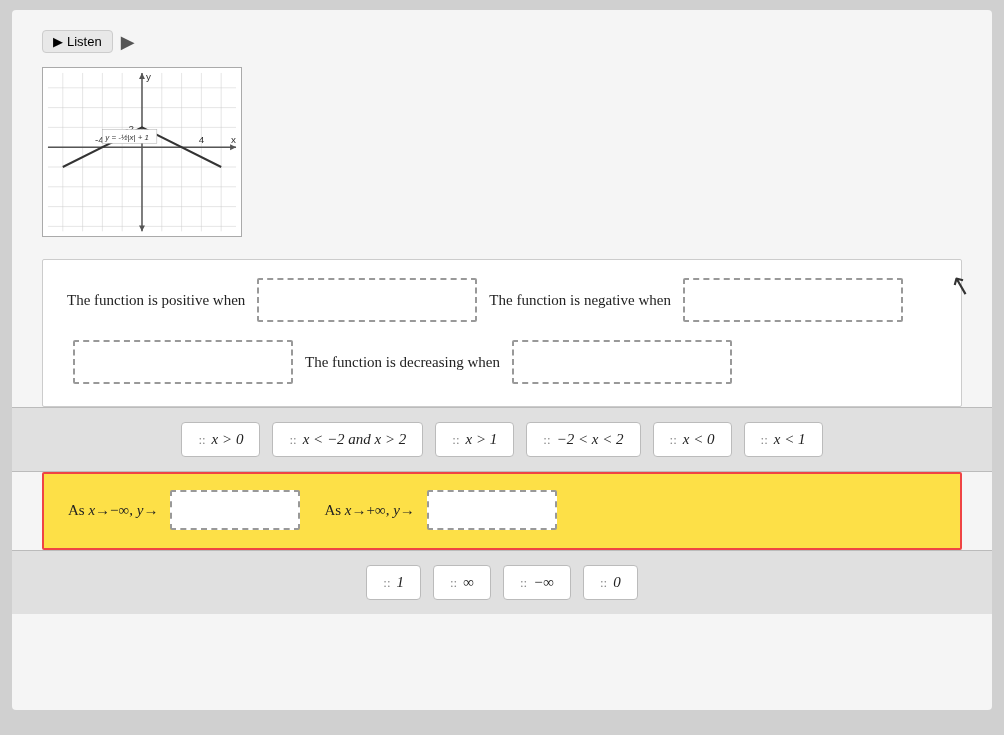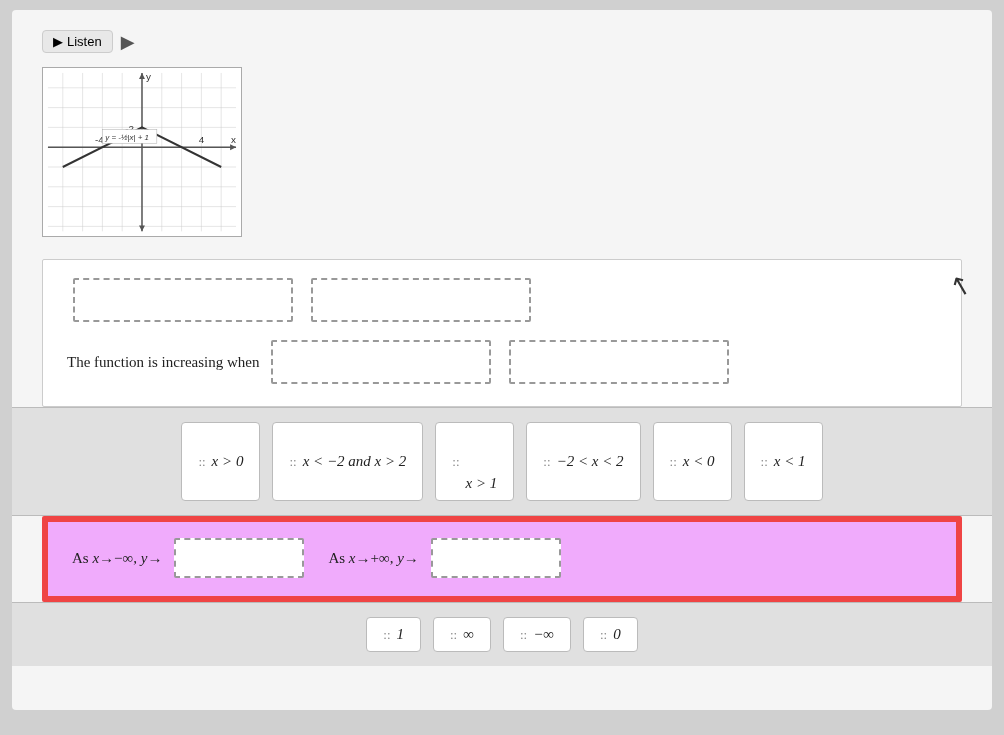--- a/index.html
+++ b/index.html
@@ -119,22 +119,22 @@
       white-space: nowrap;
     }
     .drag-chip .dots {
       font-style: normal;
       color: #888;
       font-size: 13px;
       margin-right: 2px;
     }
     
     .end-behavior-section {
-      background: #f0abfc;
-      border: 6px solid #ef4444;
+      background: #fde047;
+      border: 2px solid #ef4444;
       border-radius: 2px;
       padding: 16px 24px 18px 24px;
       margin-top: 0;
     }
     .end-row {
       display: flex;
       align-items: center;
       flex-wrap: wrap;
       gap: 8px;
     }
@@ -251,44 +251,46 @@
 
       <rect x="60" y="62" width="55" height="14" fill="white" stroke="#aaa" stroke-width="0.5"></rect>
       <text x="63" y="73" class="equation-label">y = -½|x| + 1</text>
     </svg>
   </div>
 
   <div class="section-block">
     <div class="statements-section">
 
       <div class="statement-row">
+        <span class="stmt-label">The function is positive when</span>
         <div class="drop-box"></div>
+        <span class="stmt-label">The function is negative when</span>
         <div class="drop-box"></div>
       </div>
 
       <div class="statement-row">
-        <span class="stmt-label">The function is increasing when</span>
         <div class="drop-box"></div>
+        <span class="stmt-label">The function is decreasing when</span>
         <div class="drop-box"></div>
       </div>
     </div>
   </div>
 
   <div class="options-bar">
     <div class="drag-chip">
       <span class="dots">::</span>
       <span style="">x &gt; 0</span>
     </div>
     <div class="drag-chip">
       <span class="dots">::</span>
       <span style="">x &lt; −2 and x &gt; 2</span>
     </div>
     <div class="drag-chip">
       <span class="dots">::</span>
-      <span style="font-style:italic;margin-top:44px;">x &gt; 1</span>
+      <span style="font-style:italic;">x &gt; 1</span>
     </div>
     <div class="drag-chip">
       <span class="dots">::</span>
       <span style="font-style:italic;">−2 &lt; x &lt; 2</span>
     </div>
     <div class="drag-chip">
       <span class="dots">::</span>
       <span style="">x &lt; 0</span>
     </div>
     <div class="drag-chip">

